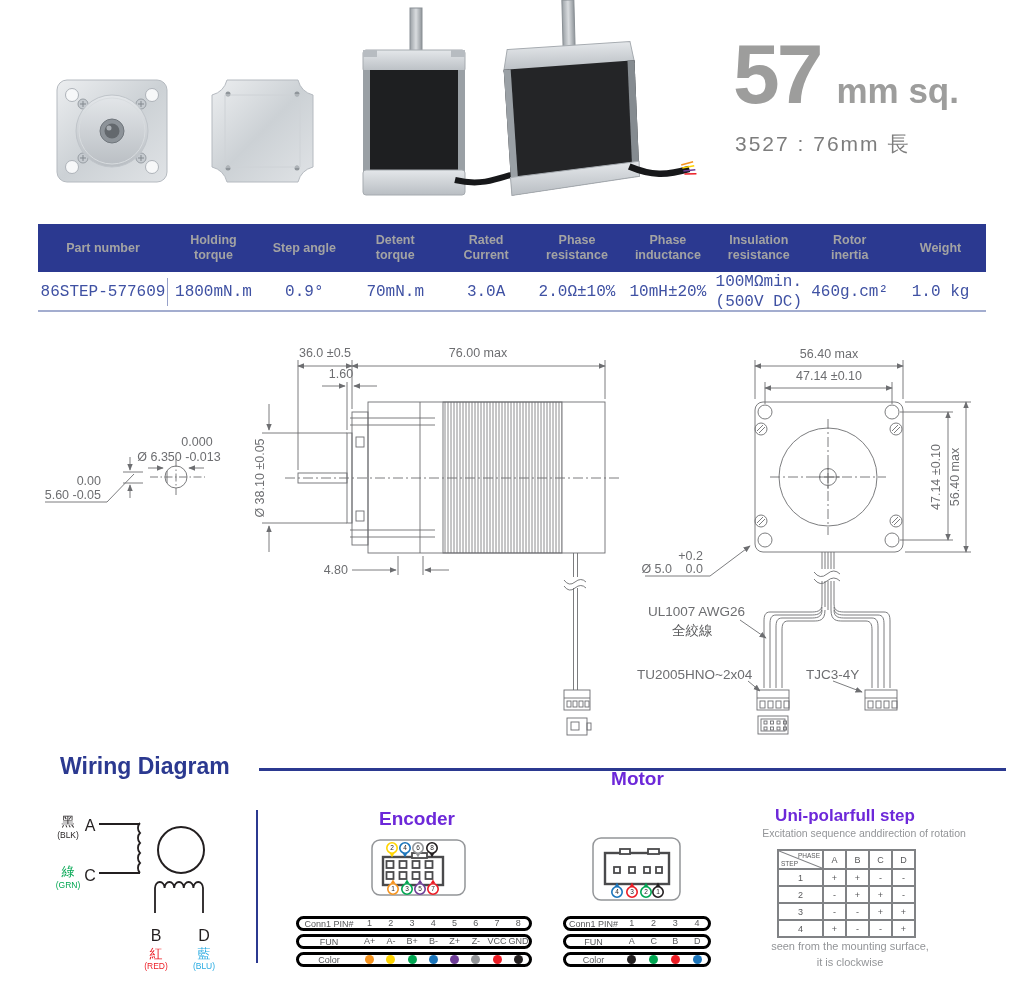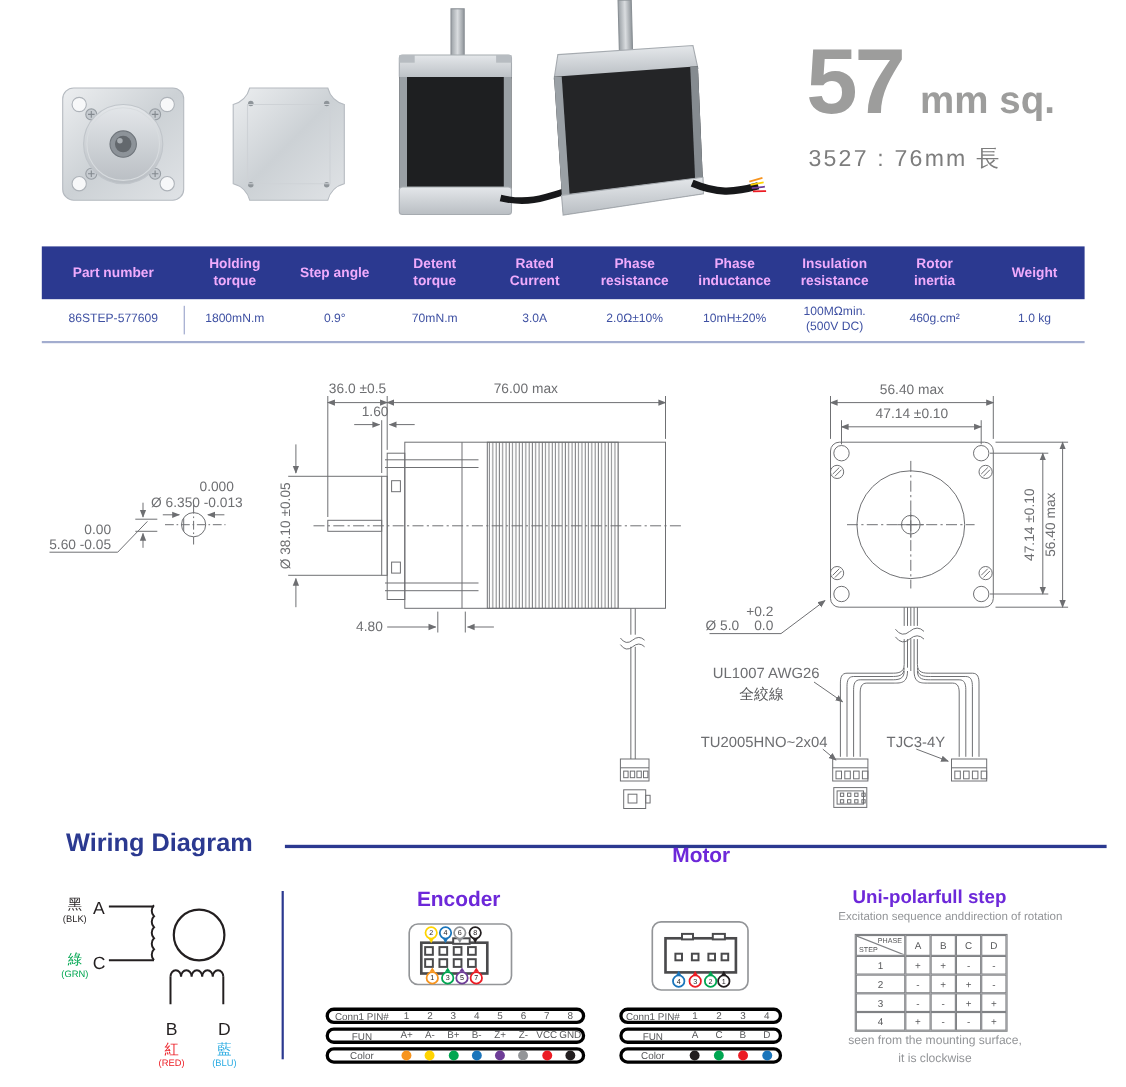--- a/index.html
+++ b/index.html
@@ -10,27 +10,27 @@
 
   
   .size-title { position:absolute; left:733px; top:26px; color:#9d9d9c; white-space:nowrap; }
   .size-title .n { font-size:84px; font-weight:bold; letter-spacing:-3px; }
   .size-title .u { font-size:35px; font-weight:bold; margin-left:16px; letter-spacing:0px; }
   .model-note { position:absolute; left:735px; top:130px; font-size:21px; color:#7d7d7d; letter-spacing:2px; }
 
   
   .spec-table { position:absolute; left:38px; top:224px; width:948px; }
   .spec-head { display:grid; grid-template-columns:130px repeat(9,1fr); background:#2b3990;
-               color:#f0abfc; font-weight:bold; font-size:12.5px; height:48px; align-items:center;
+               color:#a3a3a3; font-weight:bold; font-size:12.5px; height:48px; align-items:center;
                text-align:center; }
   .spec-head > div { padding:0 3px; line-height:1.2; position:relative; }
   .spec-head > div:first-child::after { content:""; position:absolute; right:0; top:9px; bottom:9px;
                width:1.5px; background:rgba(255,255,255,.5); }
   .spec-row { display:grid; grid-template-columns:130px repeat(9,1fr); height:40px; align-items:center;
-              text-align:center; color:#3f51a3; font-size:11px; border-bottom:2.5px solid #a3adcf; }
+              text-align:center; color:#3f51a3; font-size:16px; border-bottom:2.5px solid #a3adcf;font-family:Liberation Mono, monospace; }
   .spec-row > div { white-space:pre-line; line-height:1.25; }
   .spec-row > div:first-child { position:relative; height:100%; display:flex; align-items:center; justify-content:center; }
   .spec-row > div:first-child::after { content:""; position:absolute; right:0; top:6px; bottom:6px;
               width:1.5px; background:#97a1c9; }
 
   
   .wiring-title { position:absolute; left:60px; top:753px; font-size:23px; font-weight:bold; color:#2b3990; }
   .wiring-rule  { position:absolute; left:259px; top:768px; width:747px; border-top:3px solid #2b3990; }
   .v-divider { position:absolute; left:256px; top:810px; width:2px; height:153px; background:#2b3990; }
 

